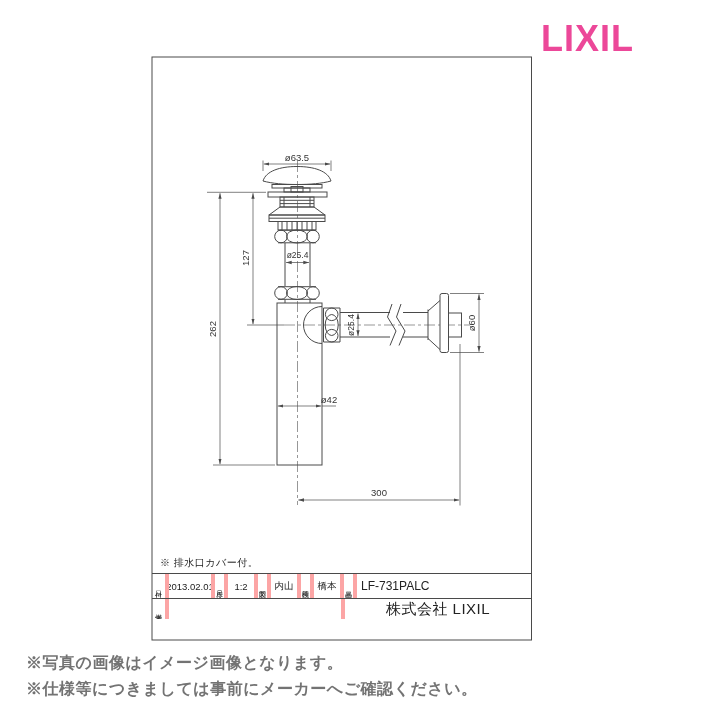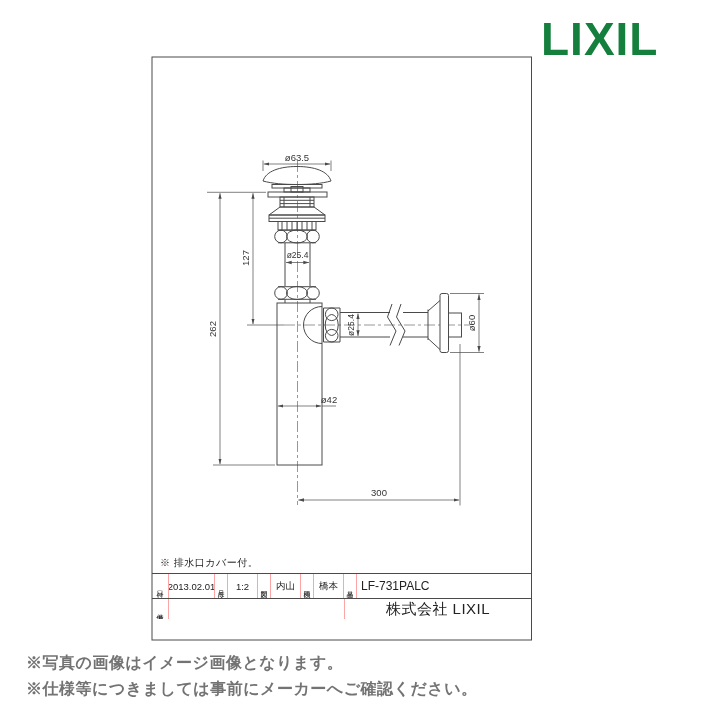--- a/index.html
+++ b/index.html
@@ -3,21 +3,21 @@
 <meta charset="utf-8">
 <style>
   html,body{margin:0;padding:0;}
   body{
     width:720px;height:720px;position:relative;background:#ffffff;
     font-family:"Liberation Sans",sans-serif;color:#222;overflow:hidden;
   }
   
   .logo{
     position:absolute;left:541px;top:14px;width:160px;height:50px;
-    font-size:46px;font-weight:800;letter-spacing:1px;color:#15803d;
+    font-size:36px;font-weight:800;letter-spacing:1px;color:#ec4899;
     font-family:"Liberation Sans",sans-serif;line-height:50px;
   }
   
   svg.sheet{position:absolute;left:0;top:0;}
   .ln{stroke:#4a4a4a;stroke-width:1;fill:none;}
   .lnf{stroke:#4a4a4a;stroke-width:1;fill:#ffffff;}
   .cl{stroke:#6a6a6a;stroke-width:0.7;fill:none;stroke-dasharray:11 3 3 3;}
   .dim{stroke:#4a4a4a;stroke-width:0.7;fill:none;}
   .dimtxt{font-family:"Liberation Sans",sans-serif;font-size:9.5px;fill:#333;stroke:none;}
   .dimtxt.small{font-size:8.5px;}
@@ -27,21 +27,21 @@
     letter-spacing:0.5px;white-space:nowrap;
   }
   
   .tblock{
     position:absolute;left:152px;top:573px;width:379px;height:67px;
     border-top:1px solid #4a4a4a;box-sizing:border-box;font-size:10px;color:#222;
   }
   .trow{display:flex;box-sizing:border-box;border-bottom:1px solid #4a4a4a;}
   .trow:last-child{border-bottom:none;}
   .tcell{
-    box-sizing:border-box;border-right:1px solid #fca5a5;
+    box-sizing:border-box;border-right:4px solid #fca5a5;
     display:flex;align-items:center;overflow:hidden;white-space:nowrap;
   }
   .tcell:last-child{border-right:none;}
   .vlabel{
     writing-mode:vertical-rl;text-orientation:upright;
     font-size:7px;line-height:1;letter-spacing:1px;color:#222;
     justify-content:center;padding:1px 0;
   }
   .val{padding-left:4px;font-size:9.5px;}
   .val.center{justify-content:center;padding-left:0;}

